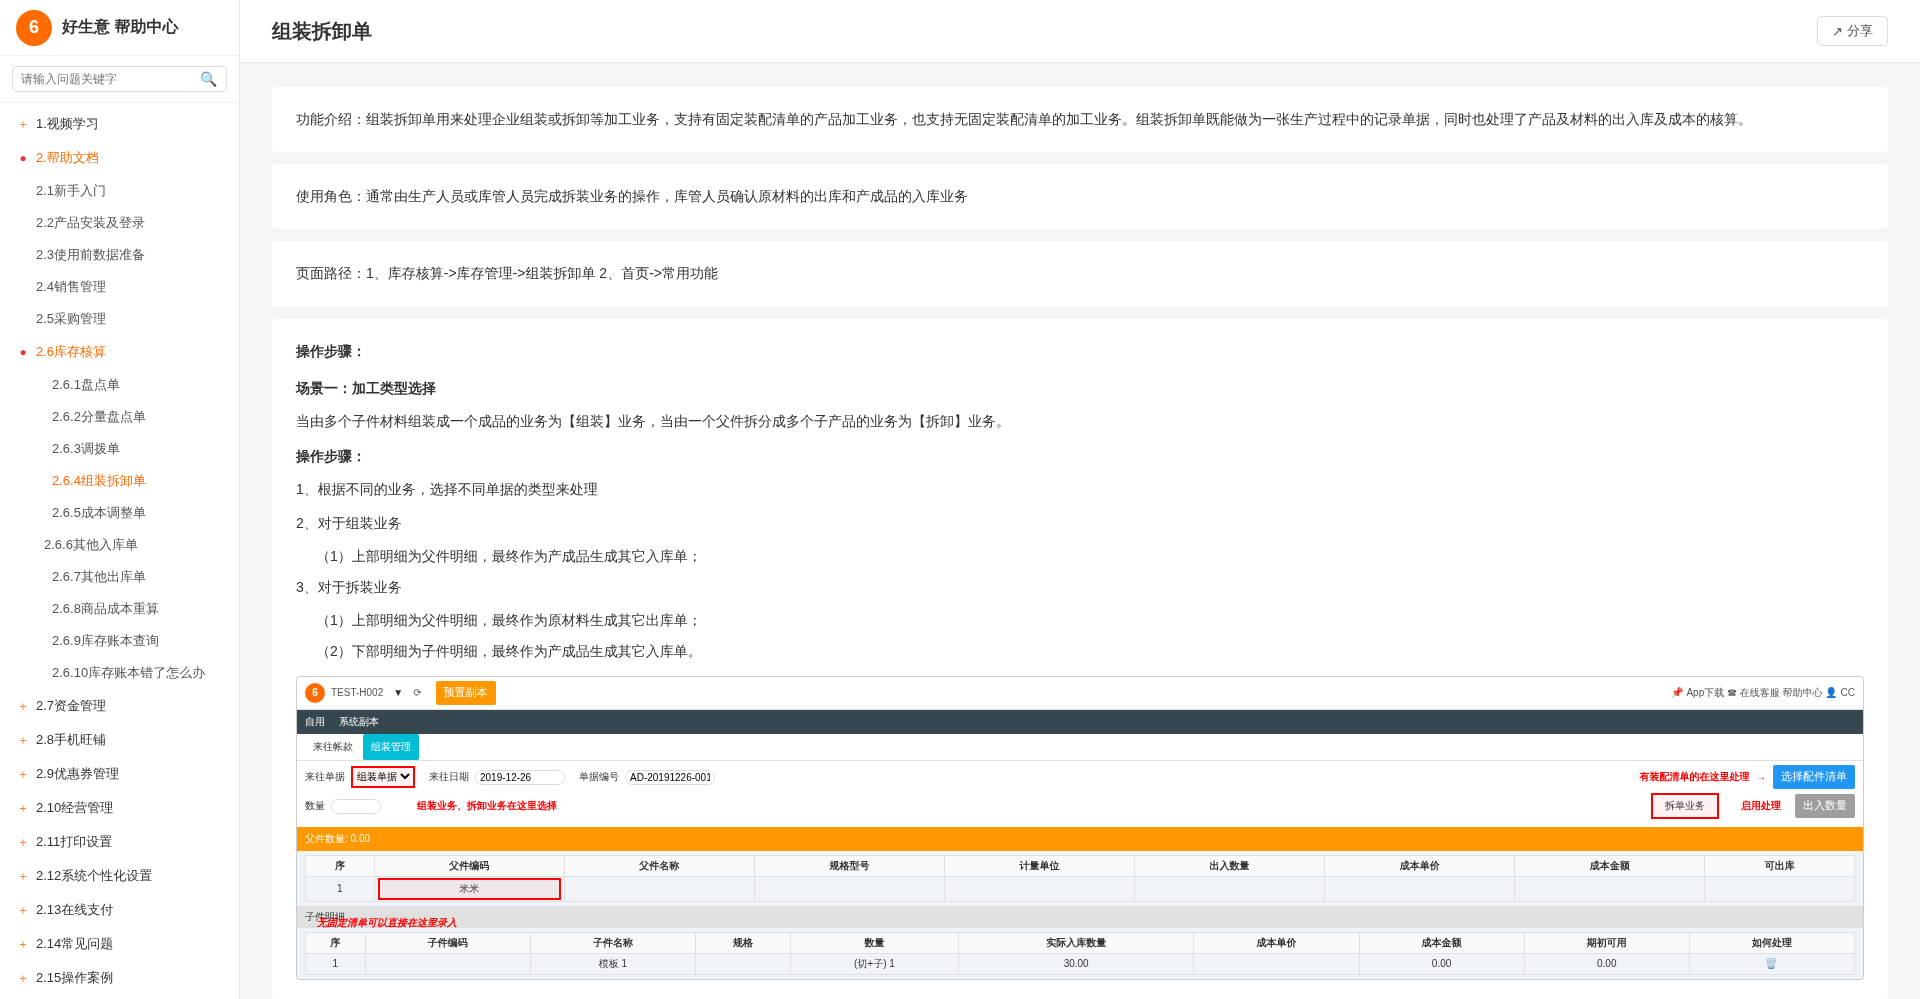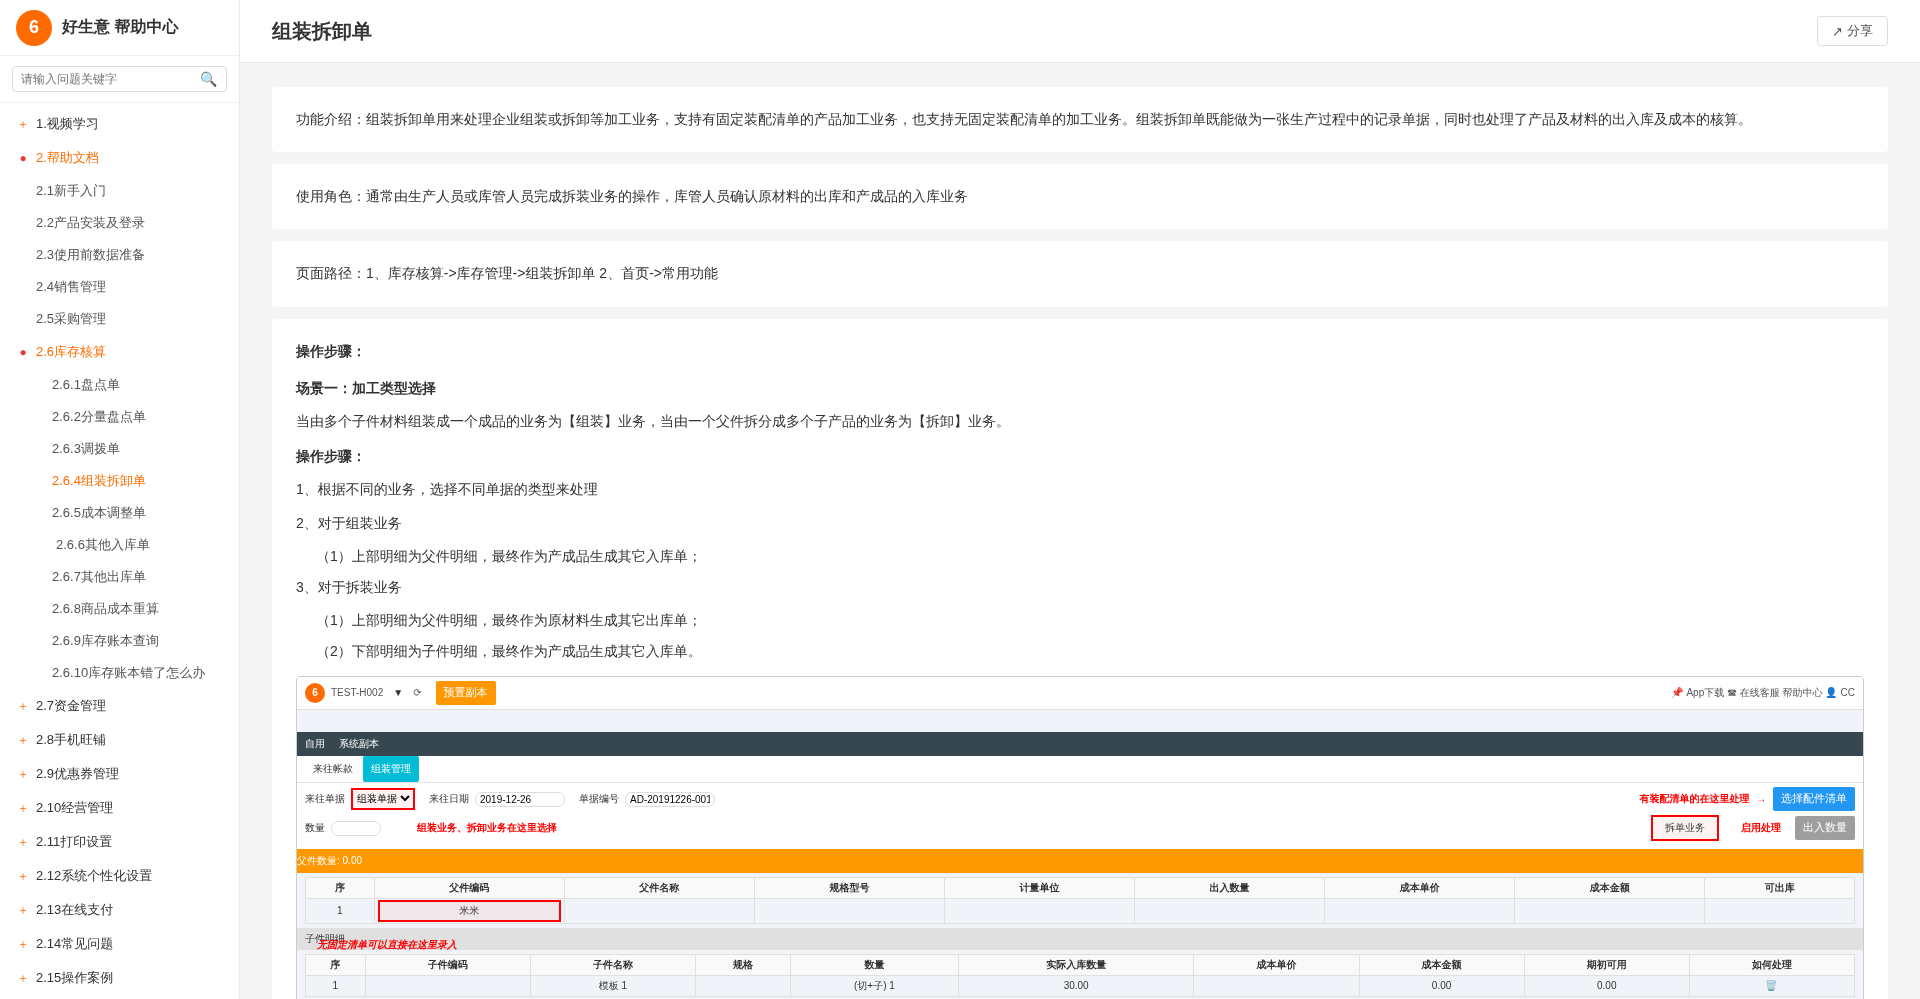--- a/index.html
+++ b/index.html
@@ -210,21 +210,20 @@
       display: inline-flex; align-items: center; justify-content: center;
       color: #fff; font-size: 10px; font-weight: bold; flex-shrink: 0;
     }
     .fs-nav {
       background: #37474f;
       color: #fff;
       padding: 3px 8px;
       display: flex;
       gap: 6px;
       font-size: 10px;
-      margin-top: 22px;
     }
     .fs-tabs {
       background: #fff;
       border-bottom: 1px solid #e0e0e0;
       padding: 0 8px;
       display: flex;
       align-items: center;
       gap: 2px;
     }
     .fs-tab {
@@ -259,21 +258,21 @@
     }
     .fs-table th, .fs-table td {
       border: 1px solid #e0e0e0;
       padding: 1px 3px;
       text-align: center;
     }
     .fs-table th { background: #f9f9f9; }
     .section-header {
       background: #ff9800;
       color: #fff;
-      padding: 3px 0;
+      padding: 3px 8px;
       font-size: 10px;
       margin-bottom: 2px;
     }
   </style>
 </head>
 <body>
 
 <div class="sidebar">
   <div class="sidebar-header">
     <div class="logo-circle">
@@ -329,21 +328,21 @@
     </div>
     <div class="nav-sub-item" style="padding-left:52px;">
       <span>2.6.3调拨单</span>
     </div>
     <div class="nav-sub-item active" style="padding-left:52px; color:#ff6b00;">
       <span>2.6.4组装拆卸单</span>
     </div>
     <div class="nav-sub-item" style="padding-left:52px;">
       <span>2.6.5成本调整单</span>
     </div>
-    <div class="nav-sub-item" style="padding-left:56px;">
+    <div class="nav-sub-item" style="padding-left:44px;">
       <span>2.6.6其他入库单</span>
     </div>
     <div class="nav-sub-item" style="padding-left:52px;">
       <span>2.6.7其他出库单</span>
     </div>
     <div class="nav-sub-item" style="padding-left:52px;">
       <span>2.6.8商品成本重算</span>
     </div>
     <div class="nav-sub-item" style="padding-left:52px;">
       <span>2.6.9库存账本查询</span>

